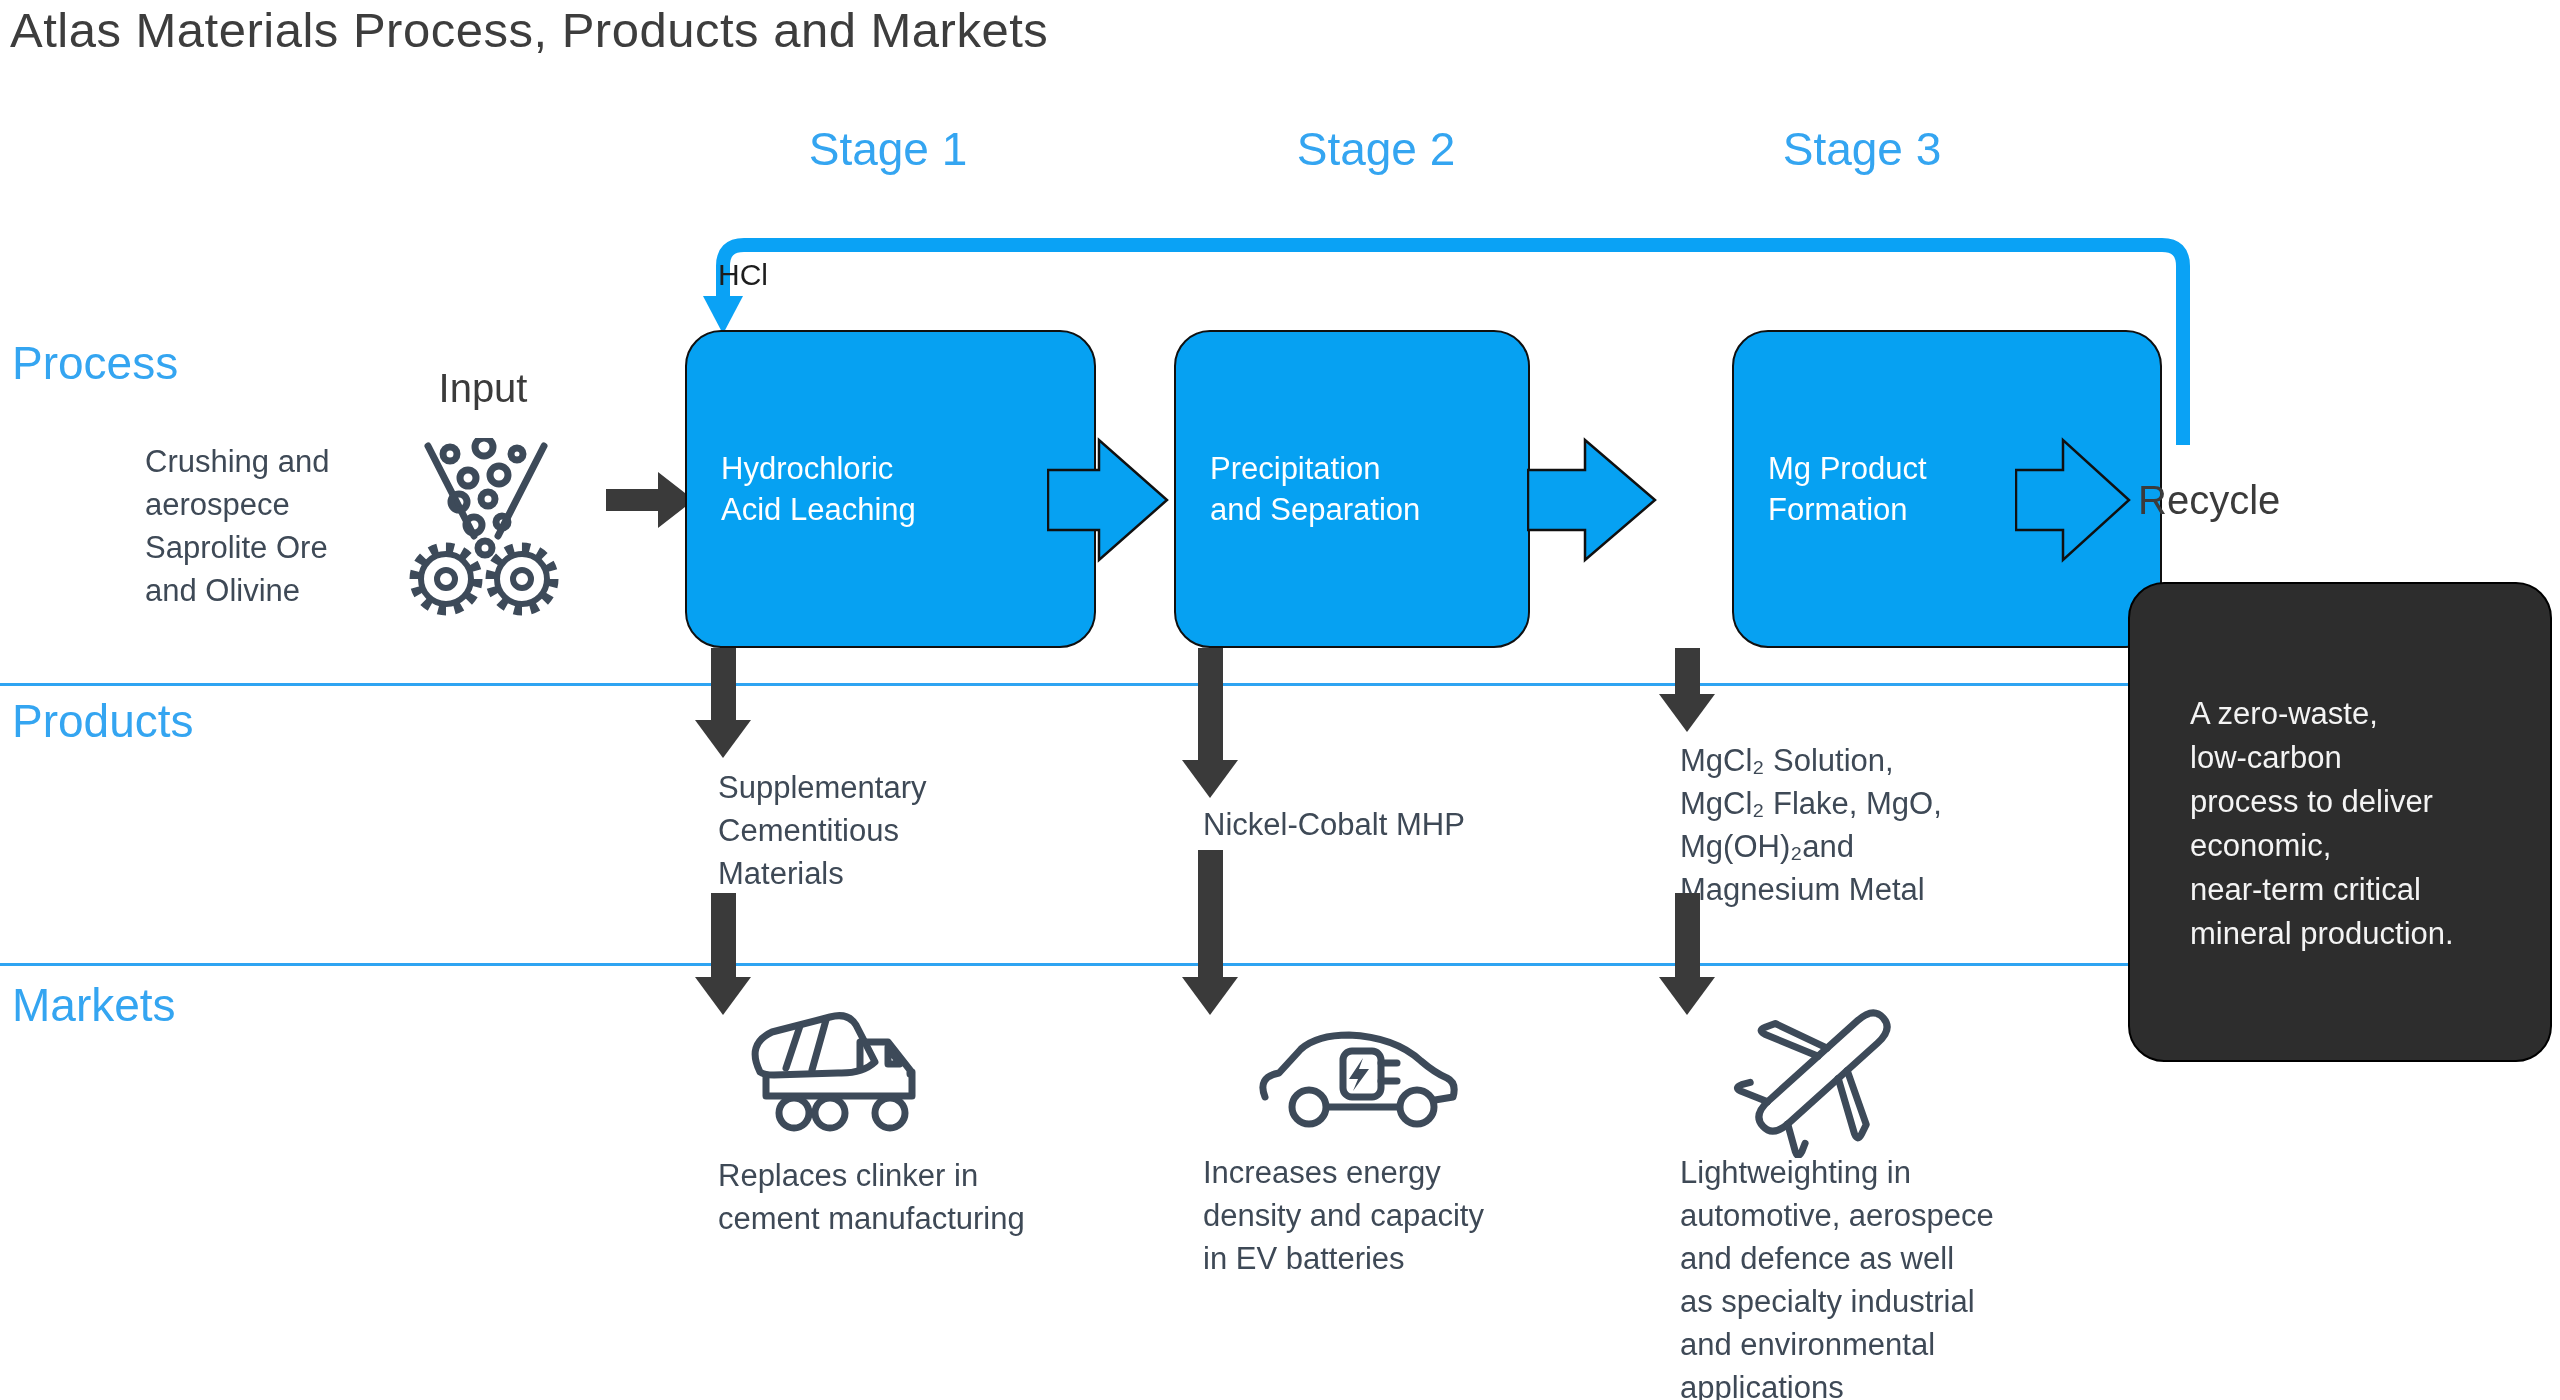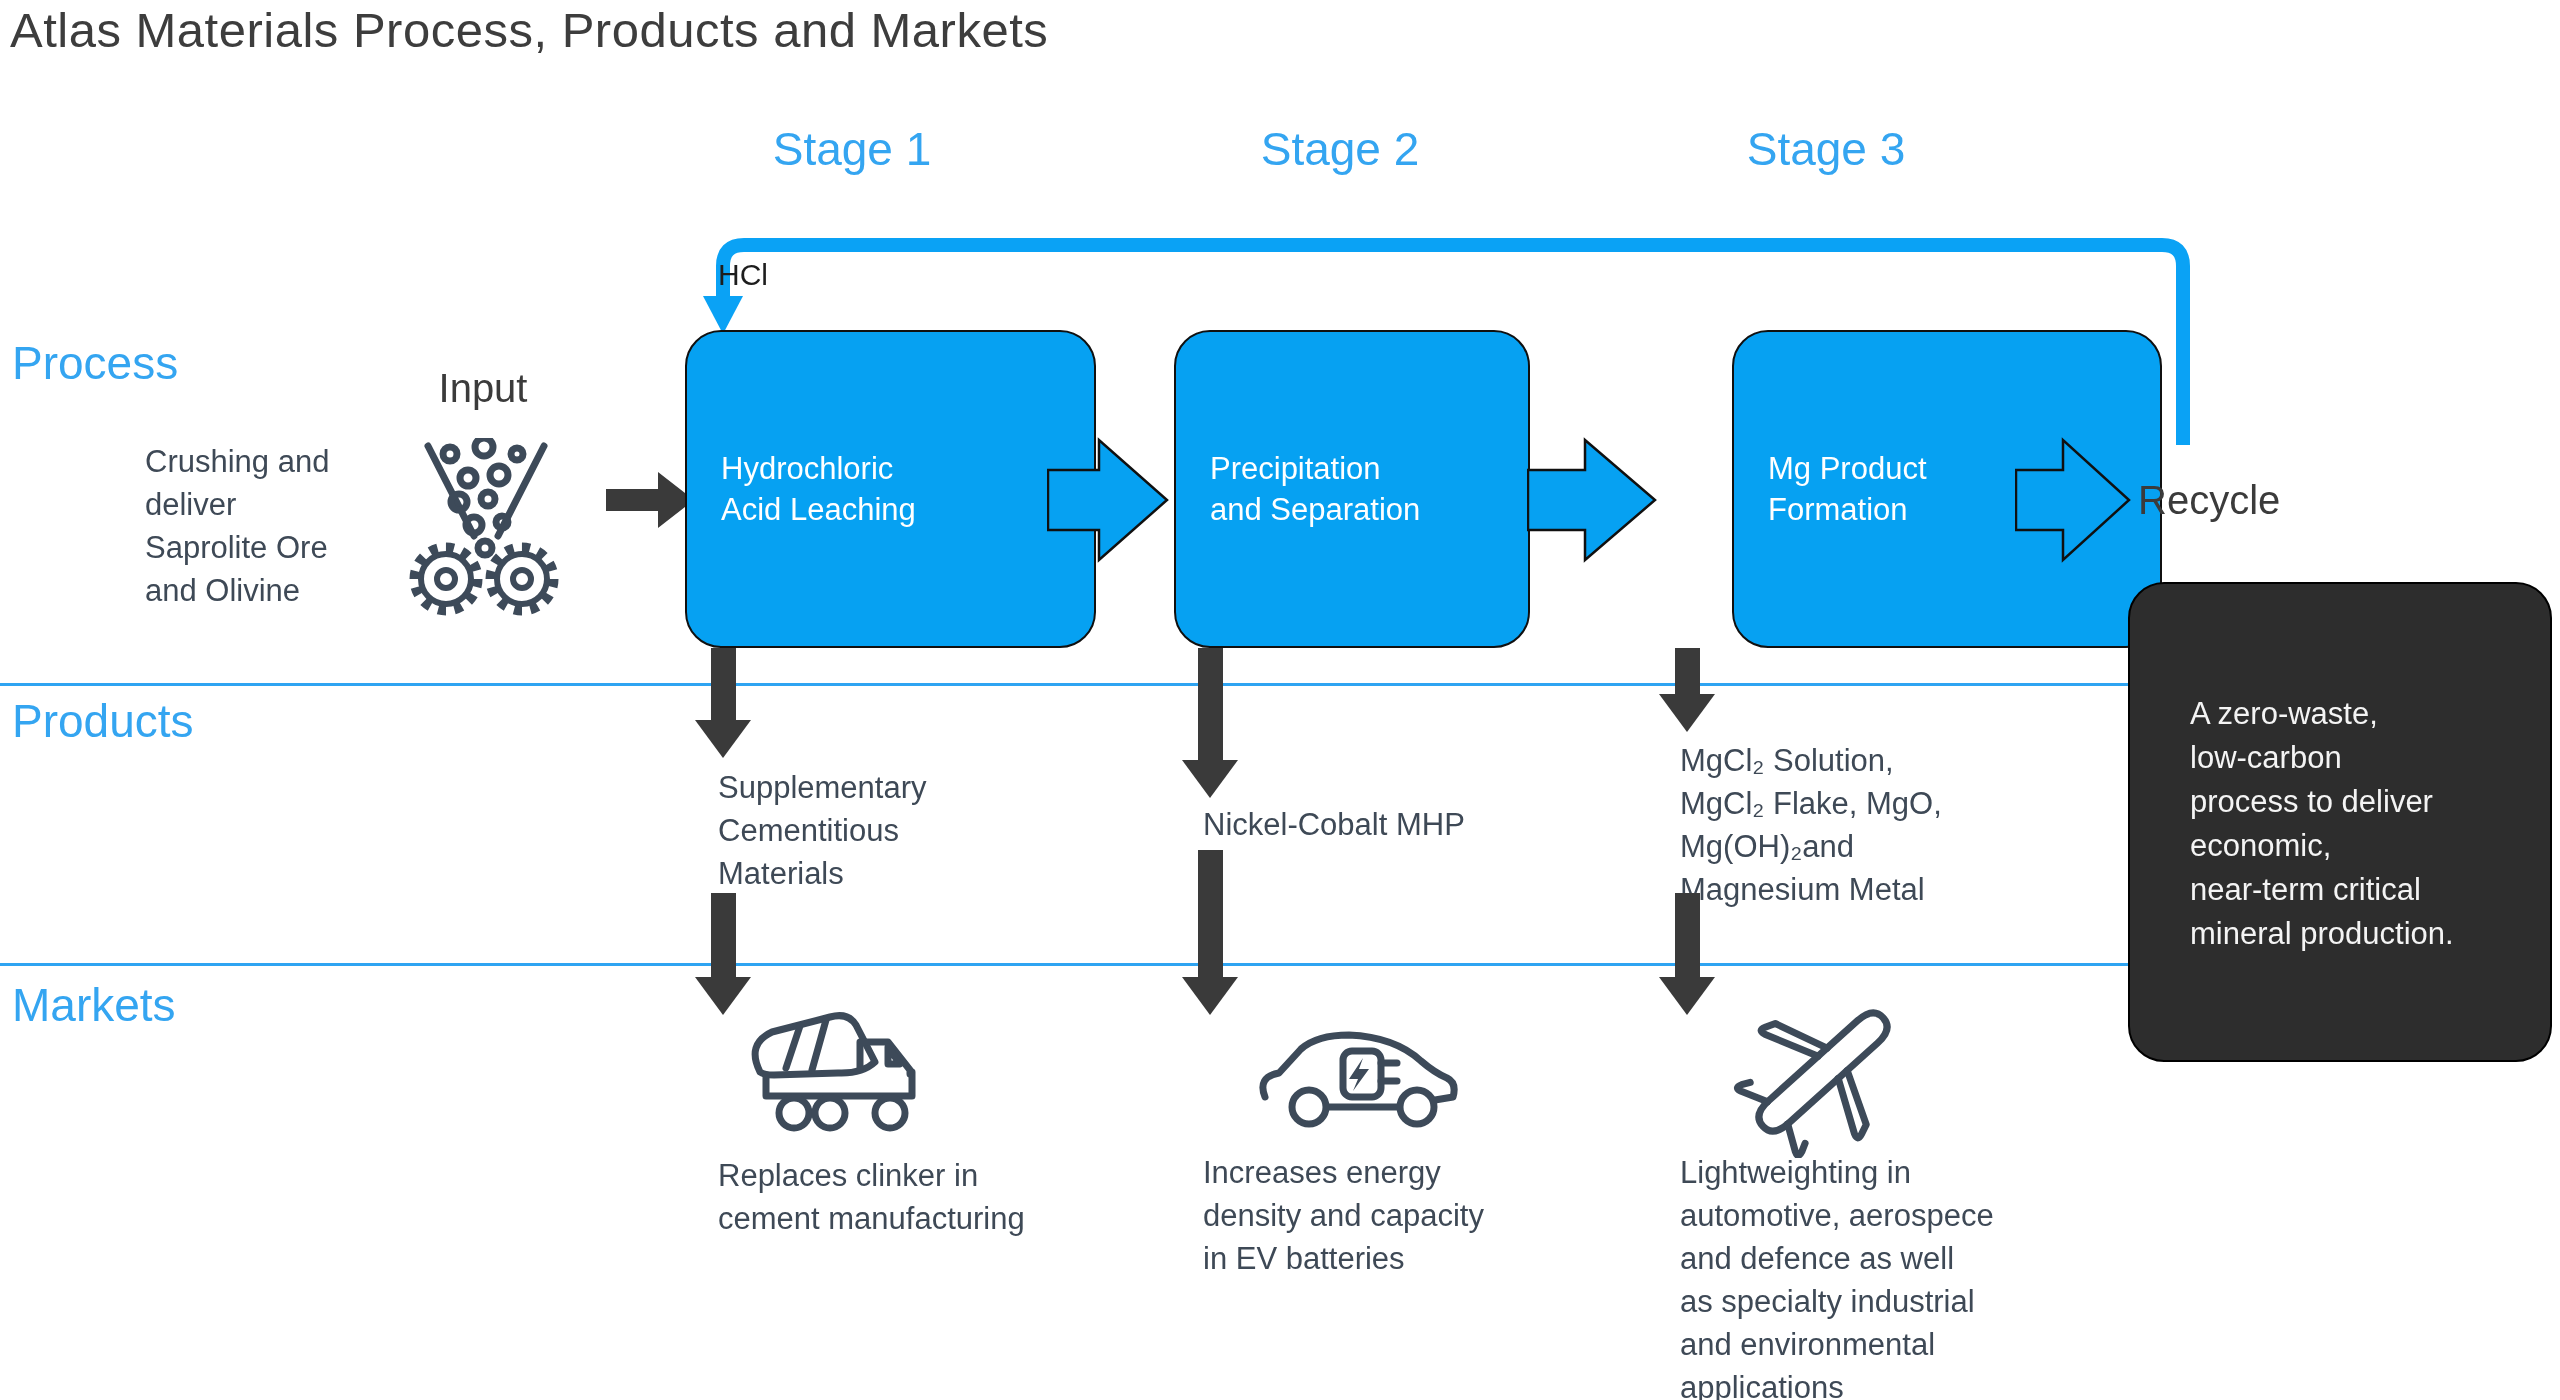--- a/index.html
+++ b/index.html
@@ -1,20 +1,20 @@
 <!DOCTYPE html>
 <html><head>
 <meta charset="utf-8">
 <style>
   html,body{margin:0;padding:0;background:#ffffff;}
   body{width:2560px;height:1400px;position:relative;overflow:hidden;
        font-family:"Liberation Sans","DejaVu Sans",sans-serif;color:#3d3d3d;}
   .abs{position:absolute;}
   .title{font-size:49px;letter-spacing:.5px;color:#3d3d3d;white-space:nowrap;text-align:center;}
-  .stage-label{font-size:46px;color:#34a5f1;transform:translateX(-50%);white-space:nowrap;}
+  .stage-label{font-size:46px;color:#34a5f1;transform:translateX(-50%);white-space:nowrap;margin-left:36px;}
   .row-label{font-size:46px;color:#34a5f1;white-space:nowrap;}
   .small-label{font-size:30px;color:#1d1d1d;}
   .plain-label{font-size:40px;color:#3b3b3b;white-space:nowrap;}
   .body-text{font-size:31px;line-height:43px;color:#3e4956;white-space:nowrap;}
   .process-box{position:absolute;top:330px;height:318px;background:#06a1f2;border:2px solid #101010;
                border-radius:36px;box-sizing:border-box;display:flex;align-items:center;}
   .process-box .box-text{padding-left:34px;color:#ffffff;font-size:31px;line-height:41px;}
   .divider{position:absolute;left:0;width:2128px;height:3px;background:#2ea4f2;}
   .col-arrow{position:absolute;width:56px;display:flex;flex-direction:column;align-items:center;}
   .col-arrow .shaft{width:25px;background:#3a3a3a;}
@@ -44,21 +44,21 @@
 <div class="abs row-label" style="left:12px;top:336px">Process</div>
 <div class="abs row-label" style="left:12px;top:694px">Products</div>
 <div class="abs row-label" style="left:12px;top:978px">Markets</div>
 
 <div class="divider" style="top:683px"></div>
 <div class="divider" style="top:963px"></div>
 
 <div class="abs plain-label" style="left:483px;top:366px;transform:translateX(-50%)">Input</div>
 <div class="abs body-text" style="left:145px;top:440px">
   <div>Crushing and</div>
-  <div>deliver</div>
+  <div>aerospece</div>
   <div>Saprolite Ore</div>
   <div>and Olivine</div>
 </div>
 
 <svg class="abs" style="left:398px;top:438px" width="172" height="180" viewBox="0 0 172 180">
   <g class="icon-stroke">
     <path d="M30 8 L76 98"></path>
     <path d="M146 8 L100 98"></path>
     <circle cx="52" cy="16" r="7"></circle>
       <circle cx="86" cy="9" r="9"></circle>

